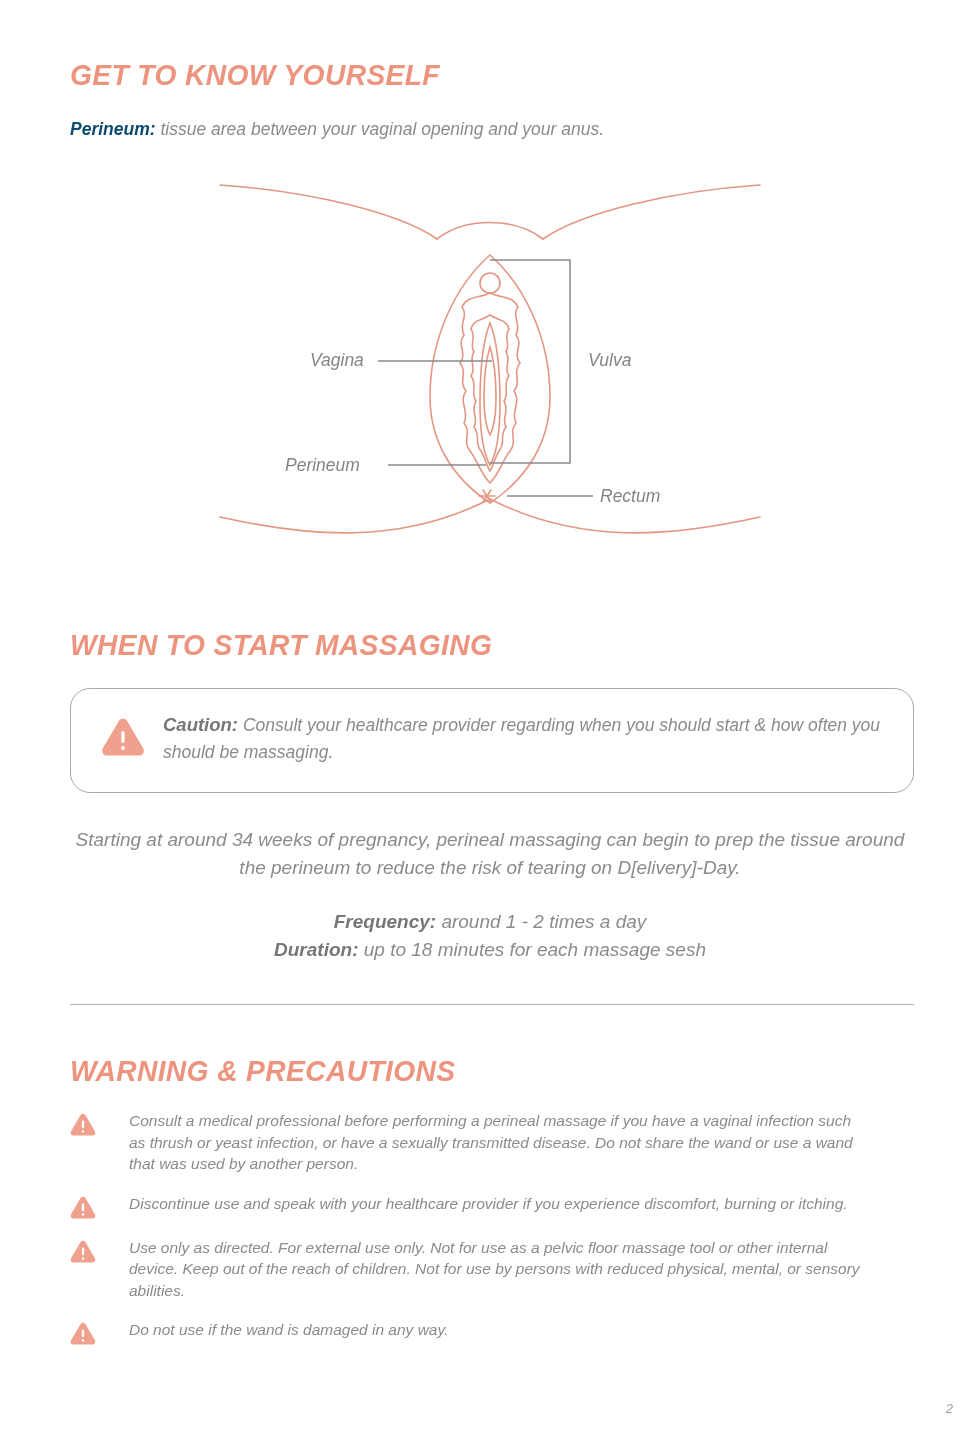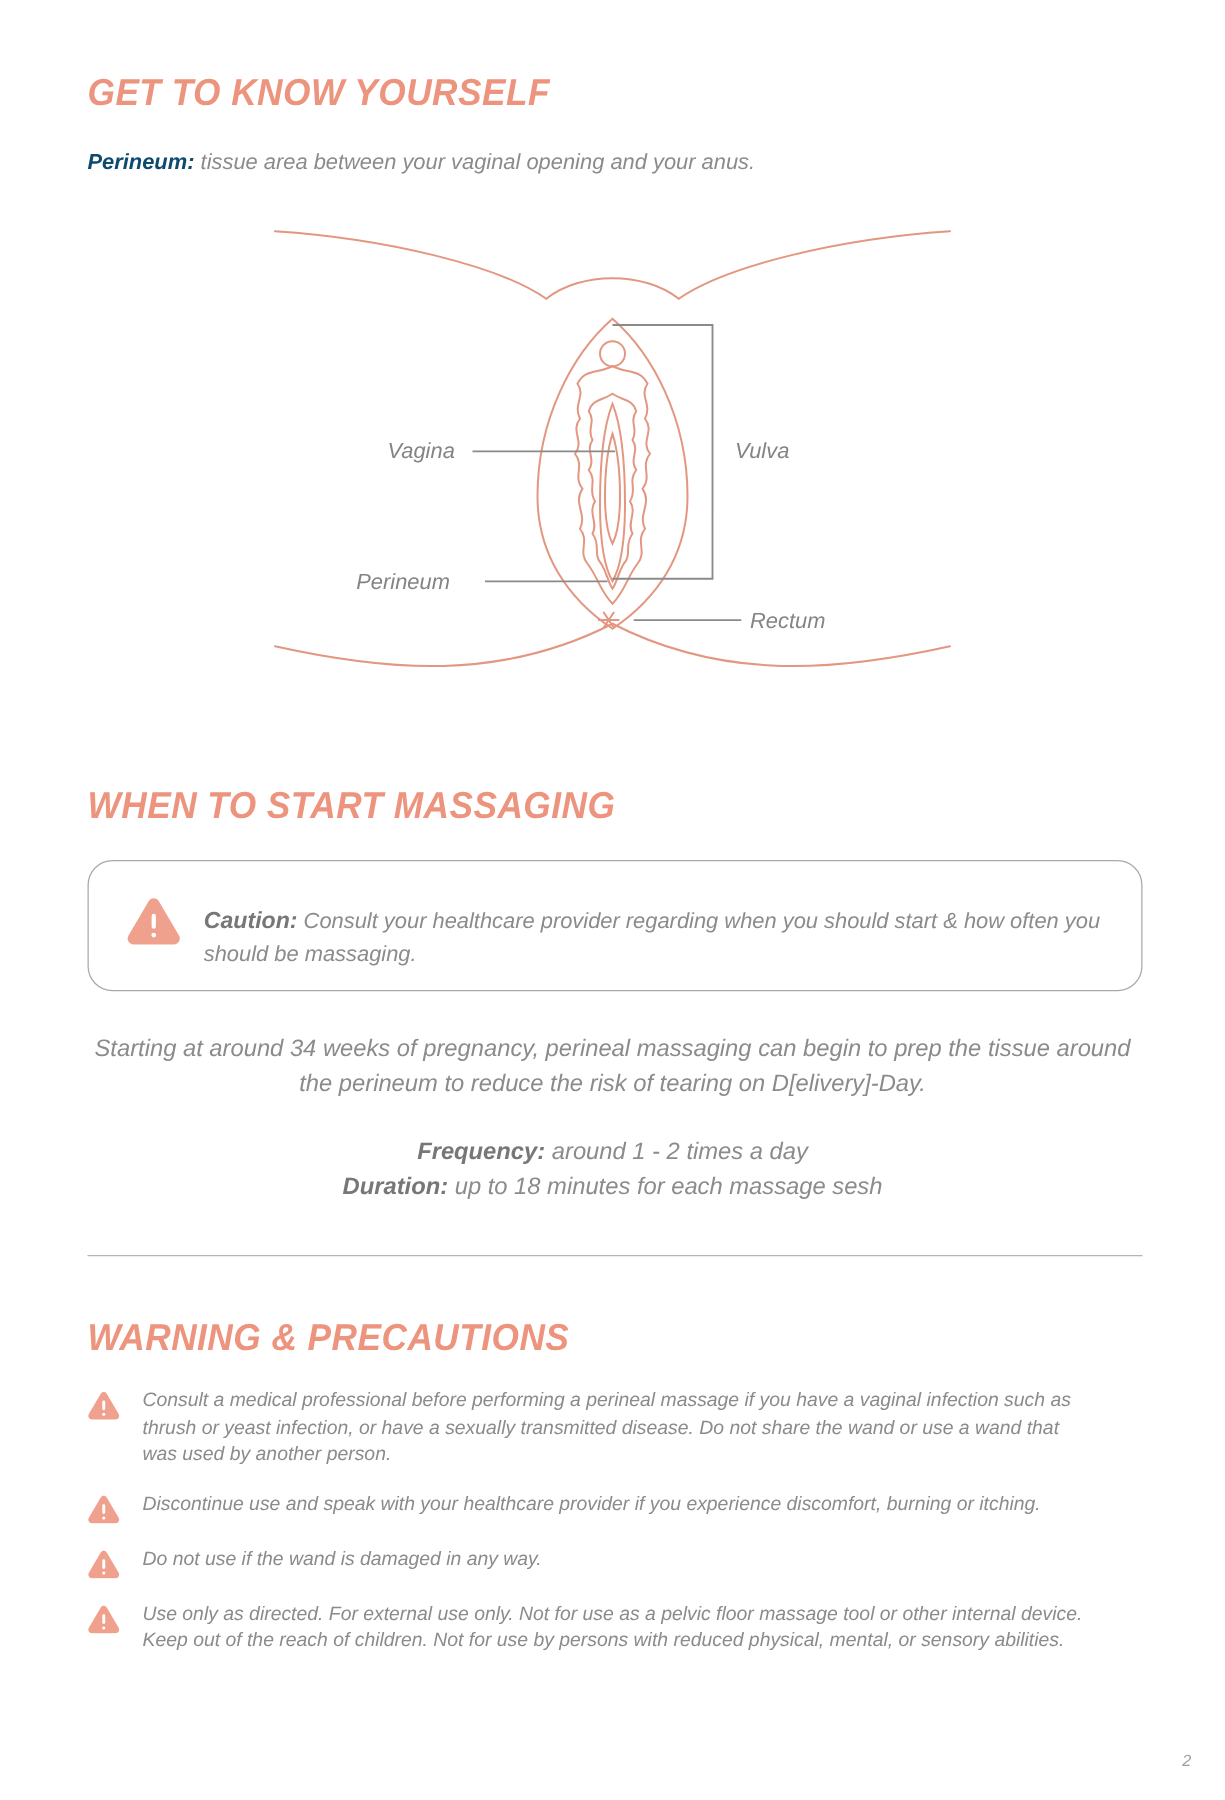--- a/index.html
+++ b/index.html
@@ -88,21 +88,20 @@
     right: 26px;
     display: flex;
     align-items: flex-start;
   }
   .tri-big { width: 44px; height: 40px; flex: 0 0 44px; margin-top: 5px; }
   .caution-text {
     margin-left: 18px;
     font-size: 17.5px;
     line-height: 27px;
     color: #8b8b8b;
-    margin-top: 11px;
   }
   .caution-text b { font-weight: bold; color: #777777; font-size: 18.5px; }
 
   
   .body-para {
     position: absolute;
     left: 70px;
     width: 840px;
     font-size: 19px;
     line-height: 28px;
@@ -127,20 +126,21 @@
   .warn-list {
     position: absolute;
     left: 70px;
     top: 1110px;
     width: 800px;
   }
   .warn-item {
     display: flex;
     align-items: flex-start;
     margin-bottom: 18px;
+    gap: 15px;
   }
   .tri-small { width: 26px; height: 24px; flex: 0 0 26px; margin-top: 2px; }
   .warn-text {
     margin-left: 18px;
     font-size: 15.5px;
     line-height: 21.5px;
     color: #8b8b8b;
   }
 
   
@@ -319,33 +319,33 @@
     <div class="warn-item">
       <svg class="tri-small" viewBox="0 0 44 40">
         <path d="M22 2.5 C23.7 2.5 25.2 3.4 26.1 4.9 L42.2 32.3
                  C43.1 33.9 43.1 35.7 42.2 37.2 C41.4 38.6 39.9 39.5 38.1 39.5
                  L5.9 39.5 C4.1 39.5 2.6 38.6 1.8 37.2
                  C0.9 35.7 0.9 33.9 1.8 32.3 L17.9 4.9
                  C18.8 3.4 20.3 2.5 22 2.5 Z" fill="#f0a18d"></path>
         <rect x="20" y="14" width="4" height="13" rx="2" fill="#ffffff"></rect>
         <circle cx="22" cy="32.5" r="2.1" fill="#ffffff"></circle>
       </svg>
-      <div class="warn-text">Do not use if the wand is damaged in any way.</div>
+      <div class="warn-text">Use only as directed. For external use only. Not for use as a pelvic floor massage tool or other internal device. Keep out of the reach of children. Not for use by persons with reduced physical, mental, or sensory abilities.</div>
     </div>
 
     <div class="warn-item">
       <svg class="tri-small" viewBox="0 0 44 40">
         <path d="M22 2.5 C23.7 2.5 25.2 3.4 26.1 4.9 L42.2 32.3
                  C43.1 33.9 43.1 35.7 42.2 37.2 C41.4 38.6 39.9 39.5 38.1 39.5
                  L5.9 39.5 C4.1 39.5 2.6 38.6 1.8 37.2
                  C0.9 35.7 0.9 33.9 1.8 32.3 L17.9 4.9
                  C18.8 3.4 20.3 2.5 22 2.5 Z" fill="#f0a18d"></path>
         <rect x="20" y="14" width="4" height="13" rx="2" fill="#ffffff"></rect>
         <circle cx="22" cy="32.5" r="2.1" fill="#ffffff"></circle>
       </svg>
-      <div class="warn-text">Use only as directed. For external use only. Not for use as a pelvic floor massage tool or other internal device. Keep out of the reach of children. Not for use by persons with reduced physical, mental, or sensory abilities.</div>
+      <div class="warn-text">Do not use if the wand is damaged in any way.</div>
     </div>
 
   </div>
 
   <div class="page-num">2</div>
 
 </div>
 
 </body></html>

